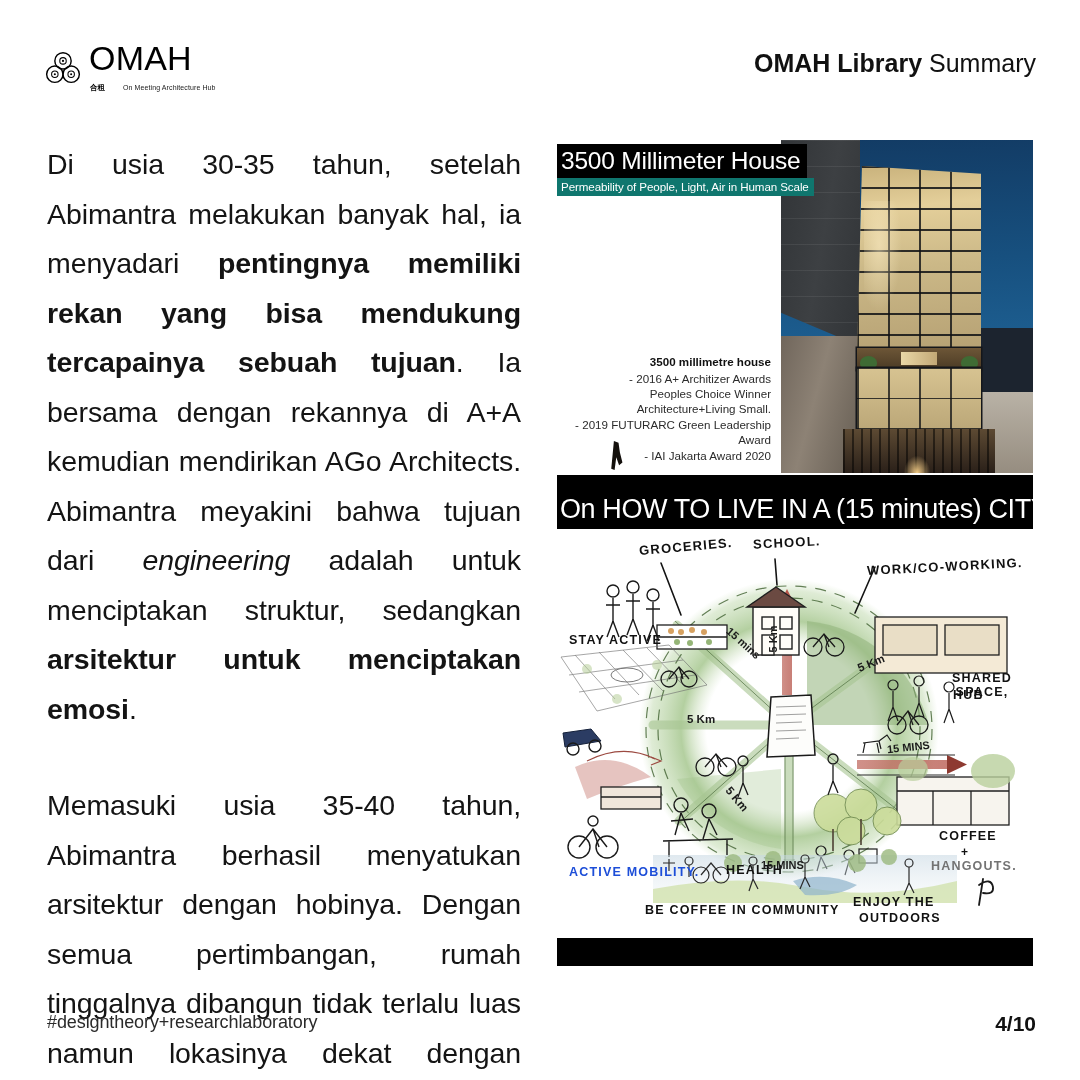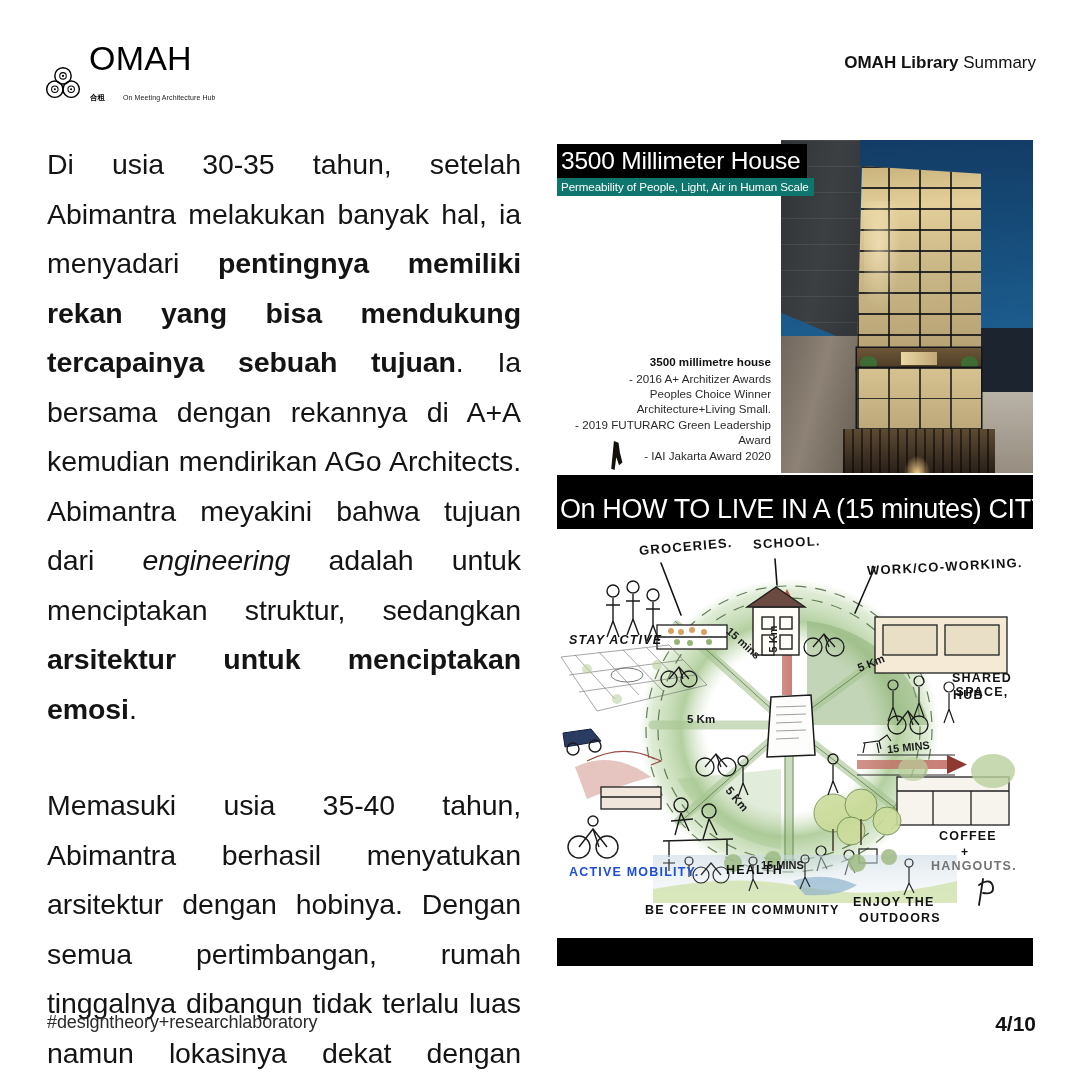--- a/index.html
+++ b/index.html
@@ -24,51 +24,51 @@
   
   .header {
     position: absolute;
     top: 40px; left: 44px; right: 44px;
     height: 62px;
     display: flex;
     align-items: flex-start;
     justify-content: space-between;
   }
 
-  .brand { display: flex; align-items: flex-end; gap: 7px; }
+  .brand { display: flex; align-items: center; gap: 7px; }
 
   .brand-mark { width: 38px; height: 38px; margin-top: 4px; flex: none; }
 
   .brand-textwrap { display: flex; flex-direction: column; }
 
   .brand-name {
     font-size: 34px;
     font-weight: 400;
     letter-spacing: 0.2px;
     line-height: 36px;
     color: #000;
   }
 
   .brand-tagwrap {
     display: flex;
     align-items: center;
     gap: 18px;
-    margin-top: 17px;
+    margin-top: 7px;
     padding-left: 1px;
   }
   .brand-tag-cjk { font-size: 7.5px; font-weight: 700; color: #000; line-height: 9px; }
   .brand-tag {
     font-size: 7px;
     letter-spacing: 0.1px;
     color: #1a1a1a;
     line-height: 9px;
   }
 
   .header-right {
-    font-size: 17px;
+    font-size: 25px;
     line-height: 26px;
     color: #111;
     margin-top: 10px;
     white-space: nowrap;
   }
   .header-right .hl-strong { font-weight: 700; }
   .header-right .hl-light { font-weight: 400; }
 
   
   .body-text {
@@ -691,21 +691,21 @@
         </g>
 
         <g stroke="#1a1a1a" stroke-width="1.8" fill="none" stroke-linecap="round">
           <path d="M426 350 L422 376 M422 356 Q434 348 436 358 Q437 366 426 364"></path>
         </g>
       </svg>
 
       <div style="position:absolute;left:82px;top:10px;font-size:13px;font-weight:700;letter-spacing:1.2px;transform:rotate(-5deg);color:#111;">GROCERIES.</div>
       <div style="position:absolute;left:196px;top:6px;font-size:13px;font-weight:700;letter-spacing:1.2px;transform:rotate(-3deg);color:#111;">SCHOOL.</div>
       <div style="position:absolute;left:310px;top:30px;font-size:13px;font-weight:700;letter-spacing:1.2px;transform:rotate(-3deg);color:#111;">WORK/CO-WORKING.</div>
-      <div style="position:absolute;left:12px;top:104px;font-size:12.5px;font-weight:700;letter-spacing:1.2px;color:#111;font-style:italic;">STAY ACTIVE</div>
+      <div style="position:absolute;left:12px;top:104px;font-size:12.5px;font-weight:700;letter-spacing:1.2px;color:#111;">STAY ACTIVE</div>
       <div style="position:absolute;left:374px;top:142px;font-size:12.5px;font-weight:700;letter-spacing:1.2px;text-align:center;color:#111;">SHARED SPACE,</div>
       <div style="position:absolute;left:396px;top:159px;font-size:12.5px;font-weight:700;letter-spacing:1.2px;color:#111;">HUB</div>
       <div style="position:absolute;left:382px;top:300px;font-size:12.5px;font-weight:700;letter-spacing:1.2px;color:#111;">COFFEE</div>
       <div style="position:absolute;left:404px;top:316px;font-size:12px;font-weight:700;color:#111;">+</div>
       <div style="position:absolute;left:374px;top:330px;font-size:12.5px;font-weight:700;letter-spacing:1.2px;color:#737373;">HANGOUTS.</div>
       <div style="position:absolute;left:12px;top:336px;font-size:12.5px;font-weight:700;letter-spacing:1.2px;color:#1d4ed8;">ACTIVE MOBILITY.</div>
       <div style="position:absolute;left:128px;top:334px;font-size:12.5px;font-weight:700;letter-spacing:1.2px;color:#111;padding-left:41px;">HEALTH</div>
       <div style="position:absolute;left:88px;top:374px;font-size:12.5px;font-weight:700;letter-spacing:1.2px;color:#111;">BE COFFEE IN COMMUNITY</div>
       <div style="position:absolute;left:296px;top:366px;font-size:12.5px;font-weight:700;letter-spacing:1.2px;color:#111;">ENJOY THE</div>
       <div style="position:absolute;left:302px;top:382px;font-size:12.5px;font-weight:700;letter-spacing:1.2px;color:#111;">OUTDOORS</div>

